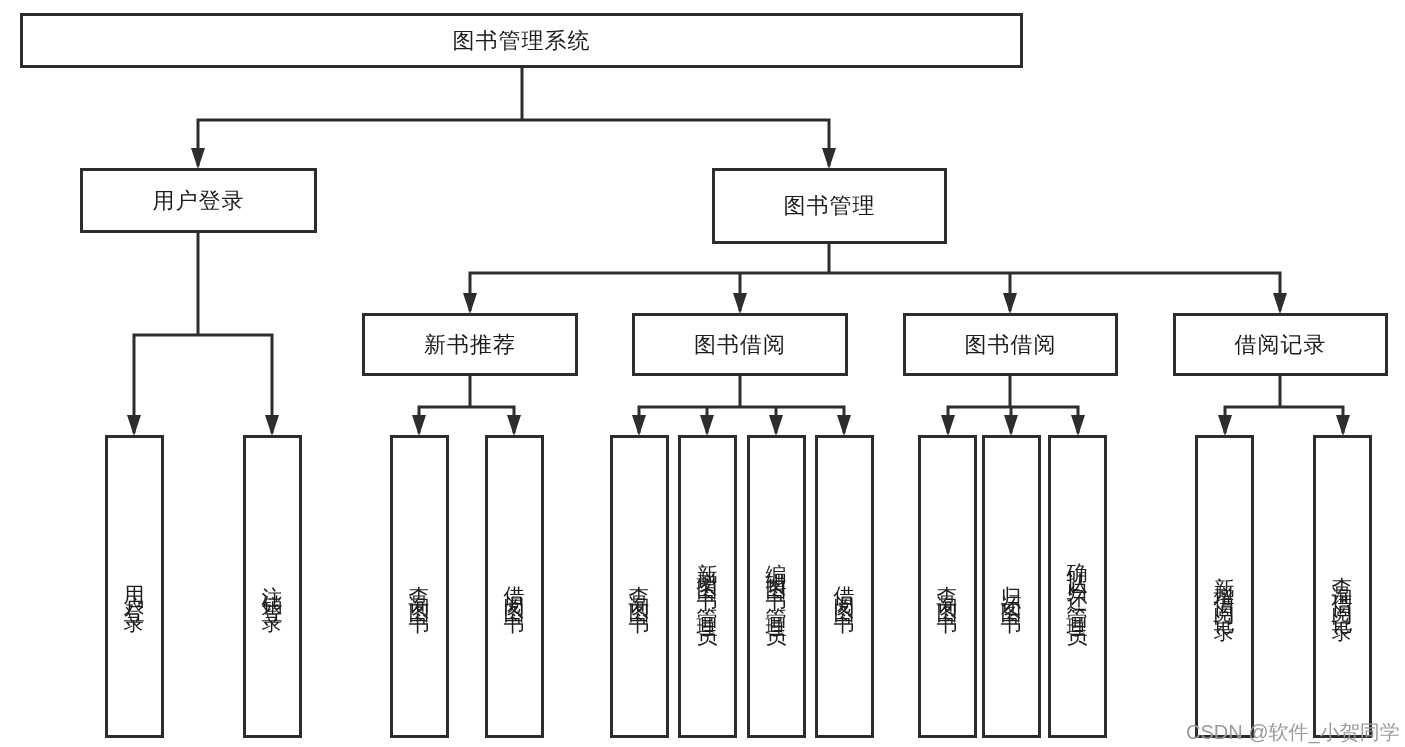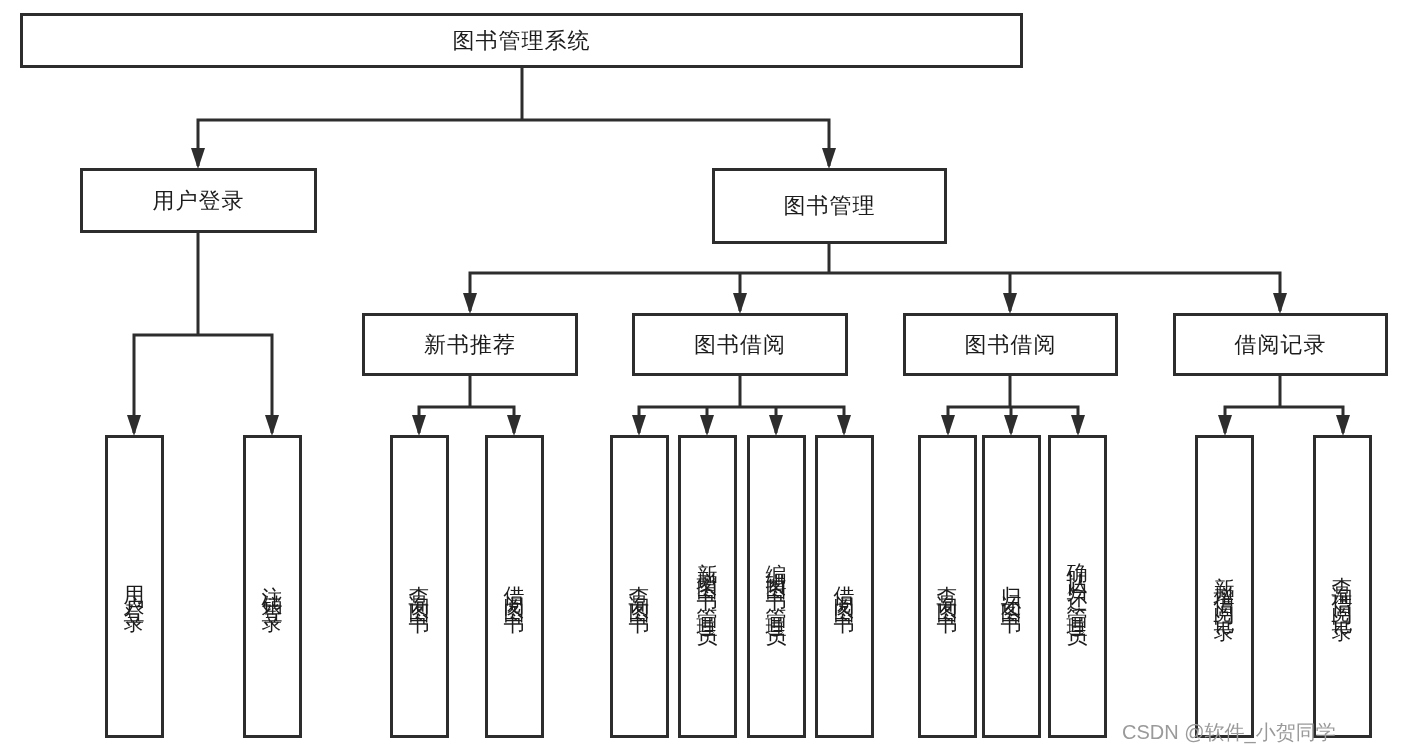--- a/index.html
+++ b/index.html
@@ -52,21 +52,21 @@
   }
   .x105 { left: 105px; } .x243 { left: 243px; }
   .x390 { left: 390px; } .x485 { left: 485px; }
   .x610 { left: 610px; } .x678 { left: 678px; }
   .x747 { left: 747px; } .x815 { left: 815px; }
   .x918 { left: 918px; } .x982 { left: 982px; }
   .x1048 { left: 1048px; }
   .x1195 { left: 1195px; } .x1313 { left: 1313px; }
   .watermark {
     position: absolute;
-    left: 1122px;
+    left: 1186px;
     top: 719px;
     font-size: 20px;
     color: #9a9a9a;
     white-space: nowrap;
     z-index: 5;
   }
 </style>
 </head>
 <body>
 

